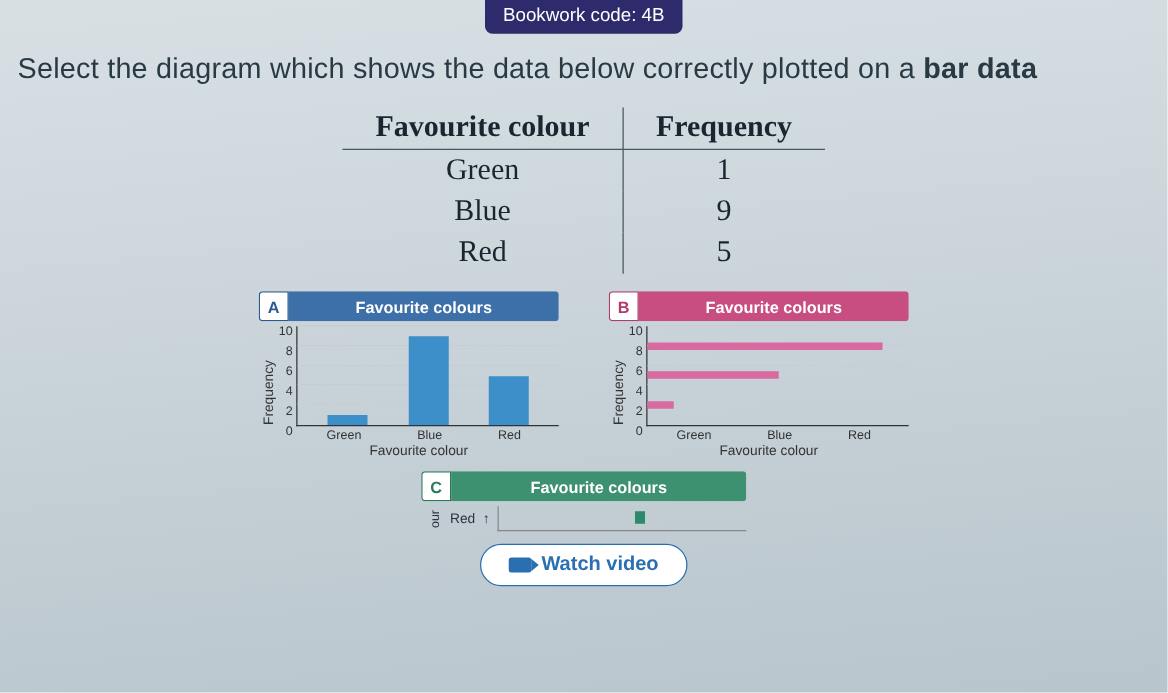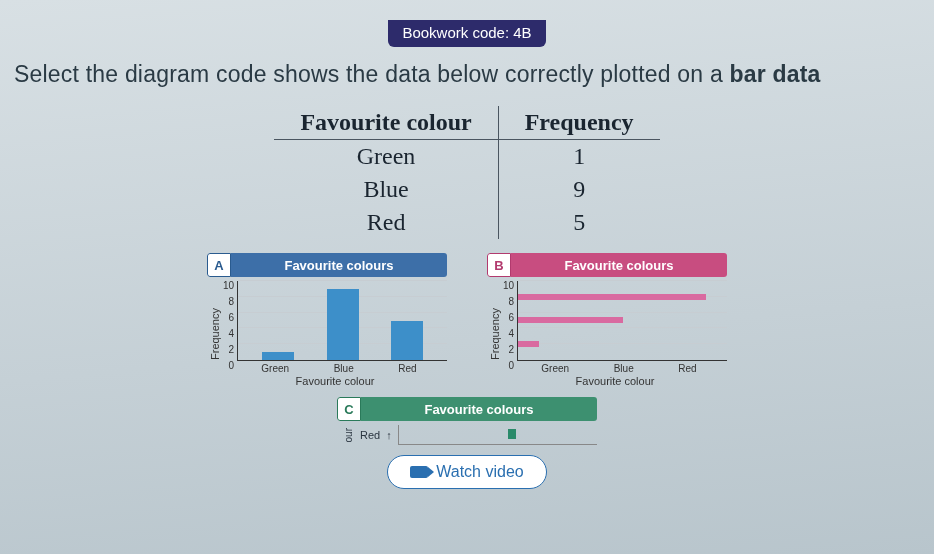--- a/index.html
+++ b/index.html
@@ -5,21 +5,21 @@
   * { box-sizing: border-box; margin: 0; padding: 0; }
   body {
     width: 934px; height: 554px;
     background: linear-gradient(175deg, #d8e0e4 0%, #c5d0d6 60%, #b8c5cc 100%);
     font-family: Arial, sans-serif;
     color: #2a3540;
     position: relative;
     overflow: hidden;
   }
   .top-badges { display: flex; justify-content: center; gap: 10px; padding-top: 0; align-items: flex-start; }
-  .bookwork { background: #2d2b6b; color: #fff; padding: 4px 14px 6px; border-radius: 0 0 6px 6px; font-size: 15px; margin-top: 20px; }
+  .bookwork { background: #2d2b6b; color: #fff; padding: 4px 14px 6px; border-radius: 0 0 6px 6px; font-size: 15px; }
   .calc-badge { display: flex; align-items: center; gap: 6px; font-size: 13px; color: #546570; line-height: 1.1; padding-top: 2px; }
   .calc-icon { width: 24px; height: 26px; border: 2px solid #7b8a94; border-radius: 4px; position: relative; }
   .calc-icon::before { content:""; position:absolute; left:3px; right:3px; top:3px; height:5px; background:#7b8a94; border-radius:1px; }
   .calc-icon::after { content:"✕"; position:absolute; bottom:-6px; right:-6px; color:#d63a3a; font-weight:bold; font-size:14px; }
   .question { font-size: 23px; color: #2a3a44; padding: 14px 10px 10px 14px; letter-spacing: 0.2px; }
   .question b { font-weight: bold; }
 
   .data-table { margin: 8px auto 14px; border-collapse: collapse; }
   .data-table th, .data-table td { padding: 3px 26px; font-family: Georgia, 'Times New Roman', serif; font-size: 24px; text-align: center; color: #1a2530; }
   .data-table th { font-weight: bold; border-bottom: 1.5px solid #4a5560; }
@@ -52,33 +52,33 @@
   .xlabel { text-align:center; font-size:11px; margin-top:1px; }
 
   .option-c-row { display:flex; justify-content:center; margin-top:10px; }
   .chart-c { width:260px; cursor:pointer; }
   .c-body { display:flex; align-items:center; gap:6px; padding:4px 0 0 6px; font-size:11px; }
   .c-ylabel-rot { writing-mode: vertical-rl; transform: rotate(180deg); font-size:10px; }
   .c-inner { flex:1; height:20px; border-bottom:1px solid #888; border-left:1px solid #888; position:relative; }
   .c-tick { position:absolute; top:4px; width:8px; height:10px; background:#2a8a6a; }
 
   .watch-row { display:flex; justify-content:center; margin-top:10px; }
-  .watch-btn { background:#fff; border:1.5px solid #2a6fb0; color:#2a6fb0; border-radius:22px; padding:7px 22px; font-size:16px; font-weight:normal; display:flex; align-items:center; gap:8px; cursor:pointer; }
+  .watch-btn { background:#fff; border:1.5px solid #2a6fb0; color:#2a6fb0; border-radius:22px; padding:7px 22px; font-size:16px; font-weight:bold; display:flex; align-items:center; gap:8px; cursor:pointer; }
   .cam-icon { width:18px; height:12px; background:#2a6fb0; border-radius:2px; position:relative; }
   .cam-icon::after { content:""; position:absolute; right:-6px; top:1px; border-left:6px solid #2a6fb0; border-top:5px solid transparent; border-bottom:5px solid transparent; }
 </style>
 </head>
 <body>
 
 <div class="top-badges">
   <div class="bookwork">Bookwork code: 4B</div>
 </div>
 
 <div class="question">
-  <span>Select the diagram code shows the data below correctly plotted on a </span><b>bar data</b>
+  <span>Select the diagram which shows the data below correctly plotted on a </span><b>bar data</b>
 </div>
 
 <table class="data-table">
   <tbody>
       <tr>
     <th>Favourite colour</th>
     <th>Frequency</th>
   </tr>
   <tr>
     <td>Green</td>

